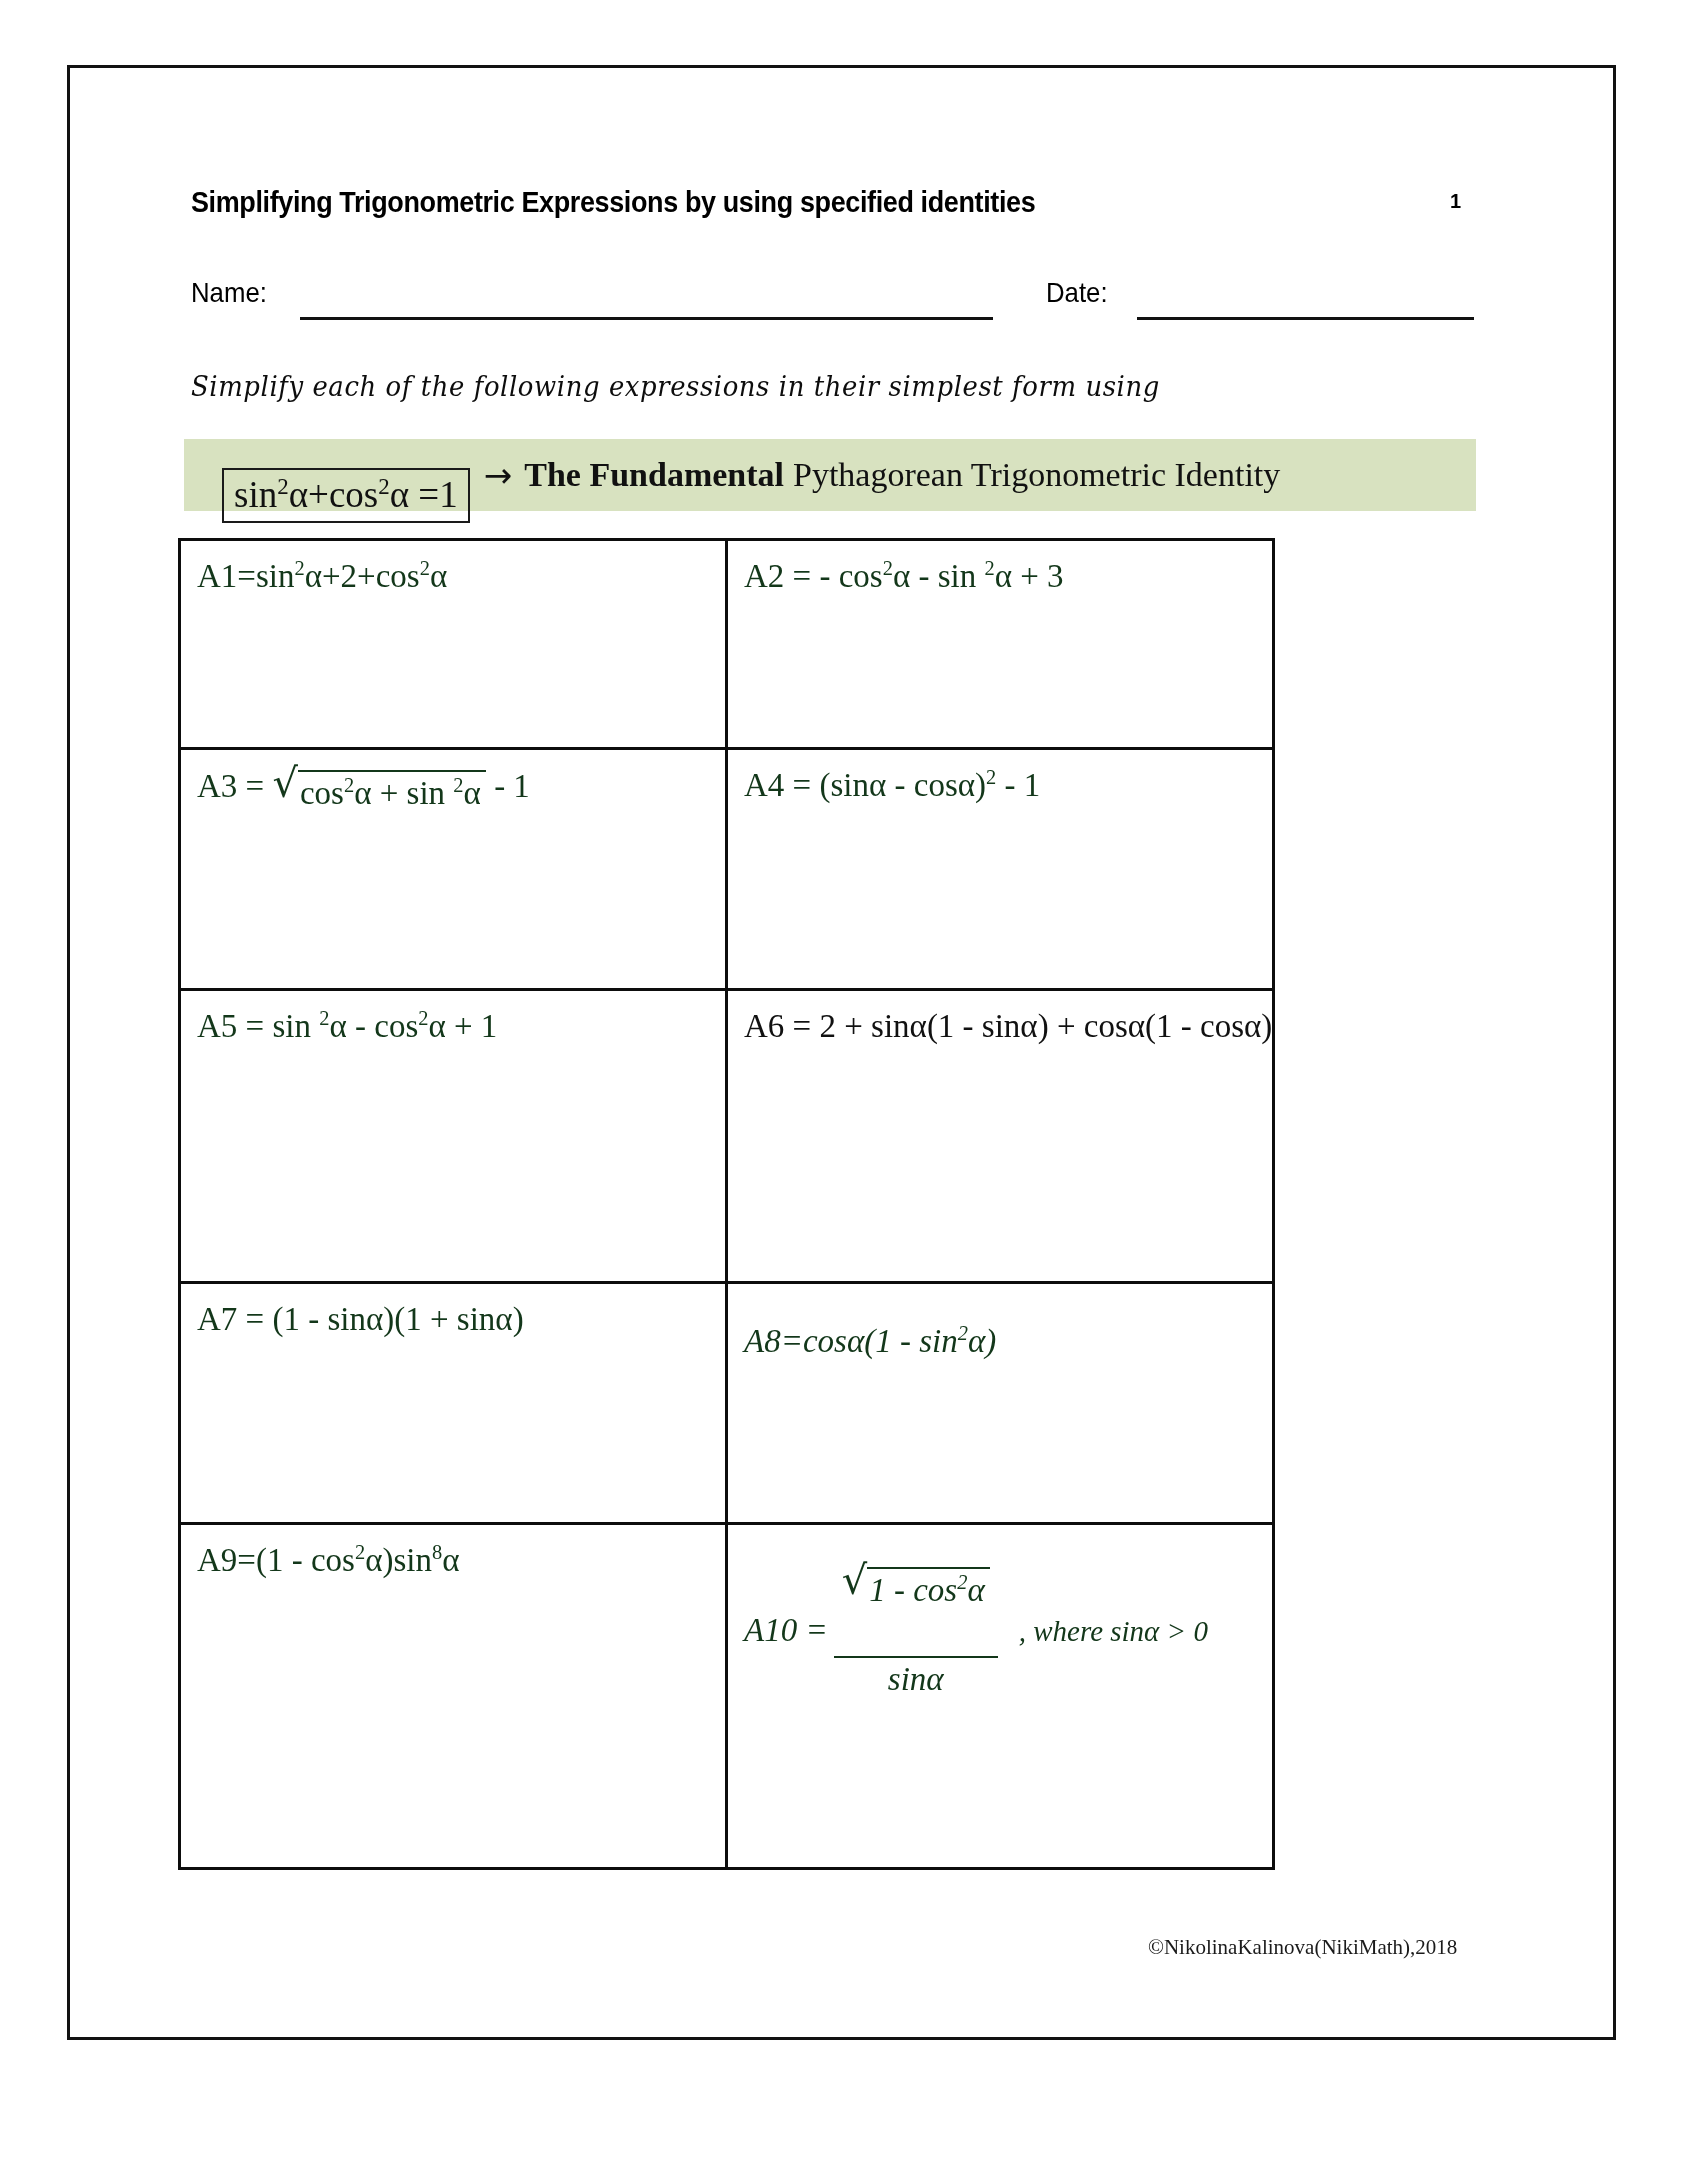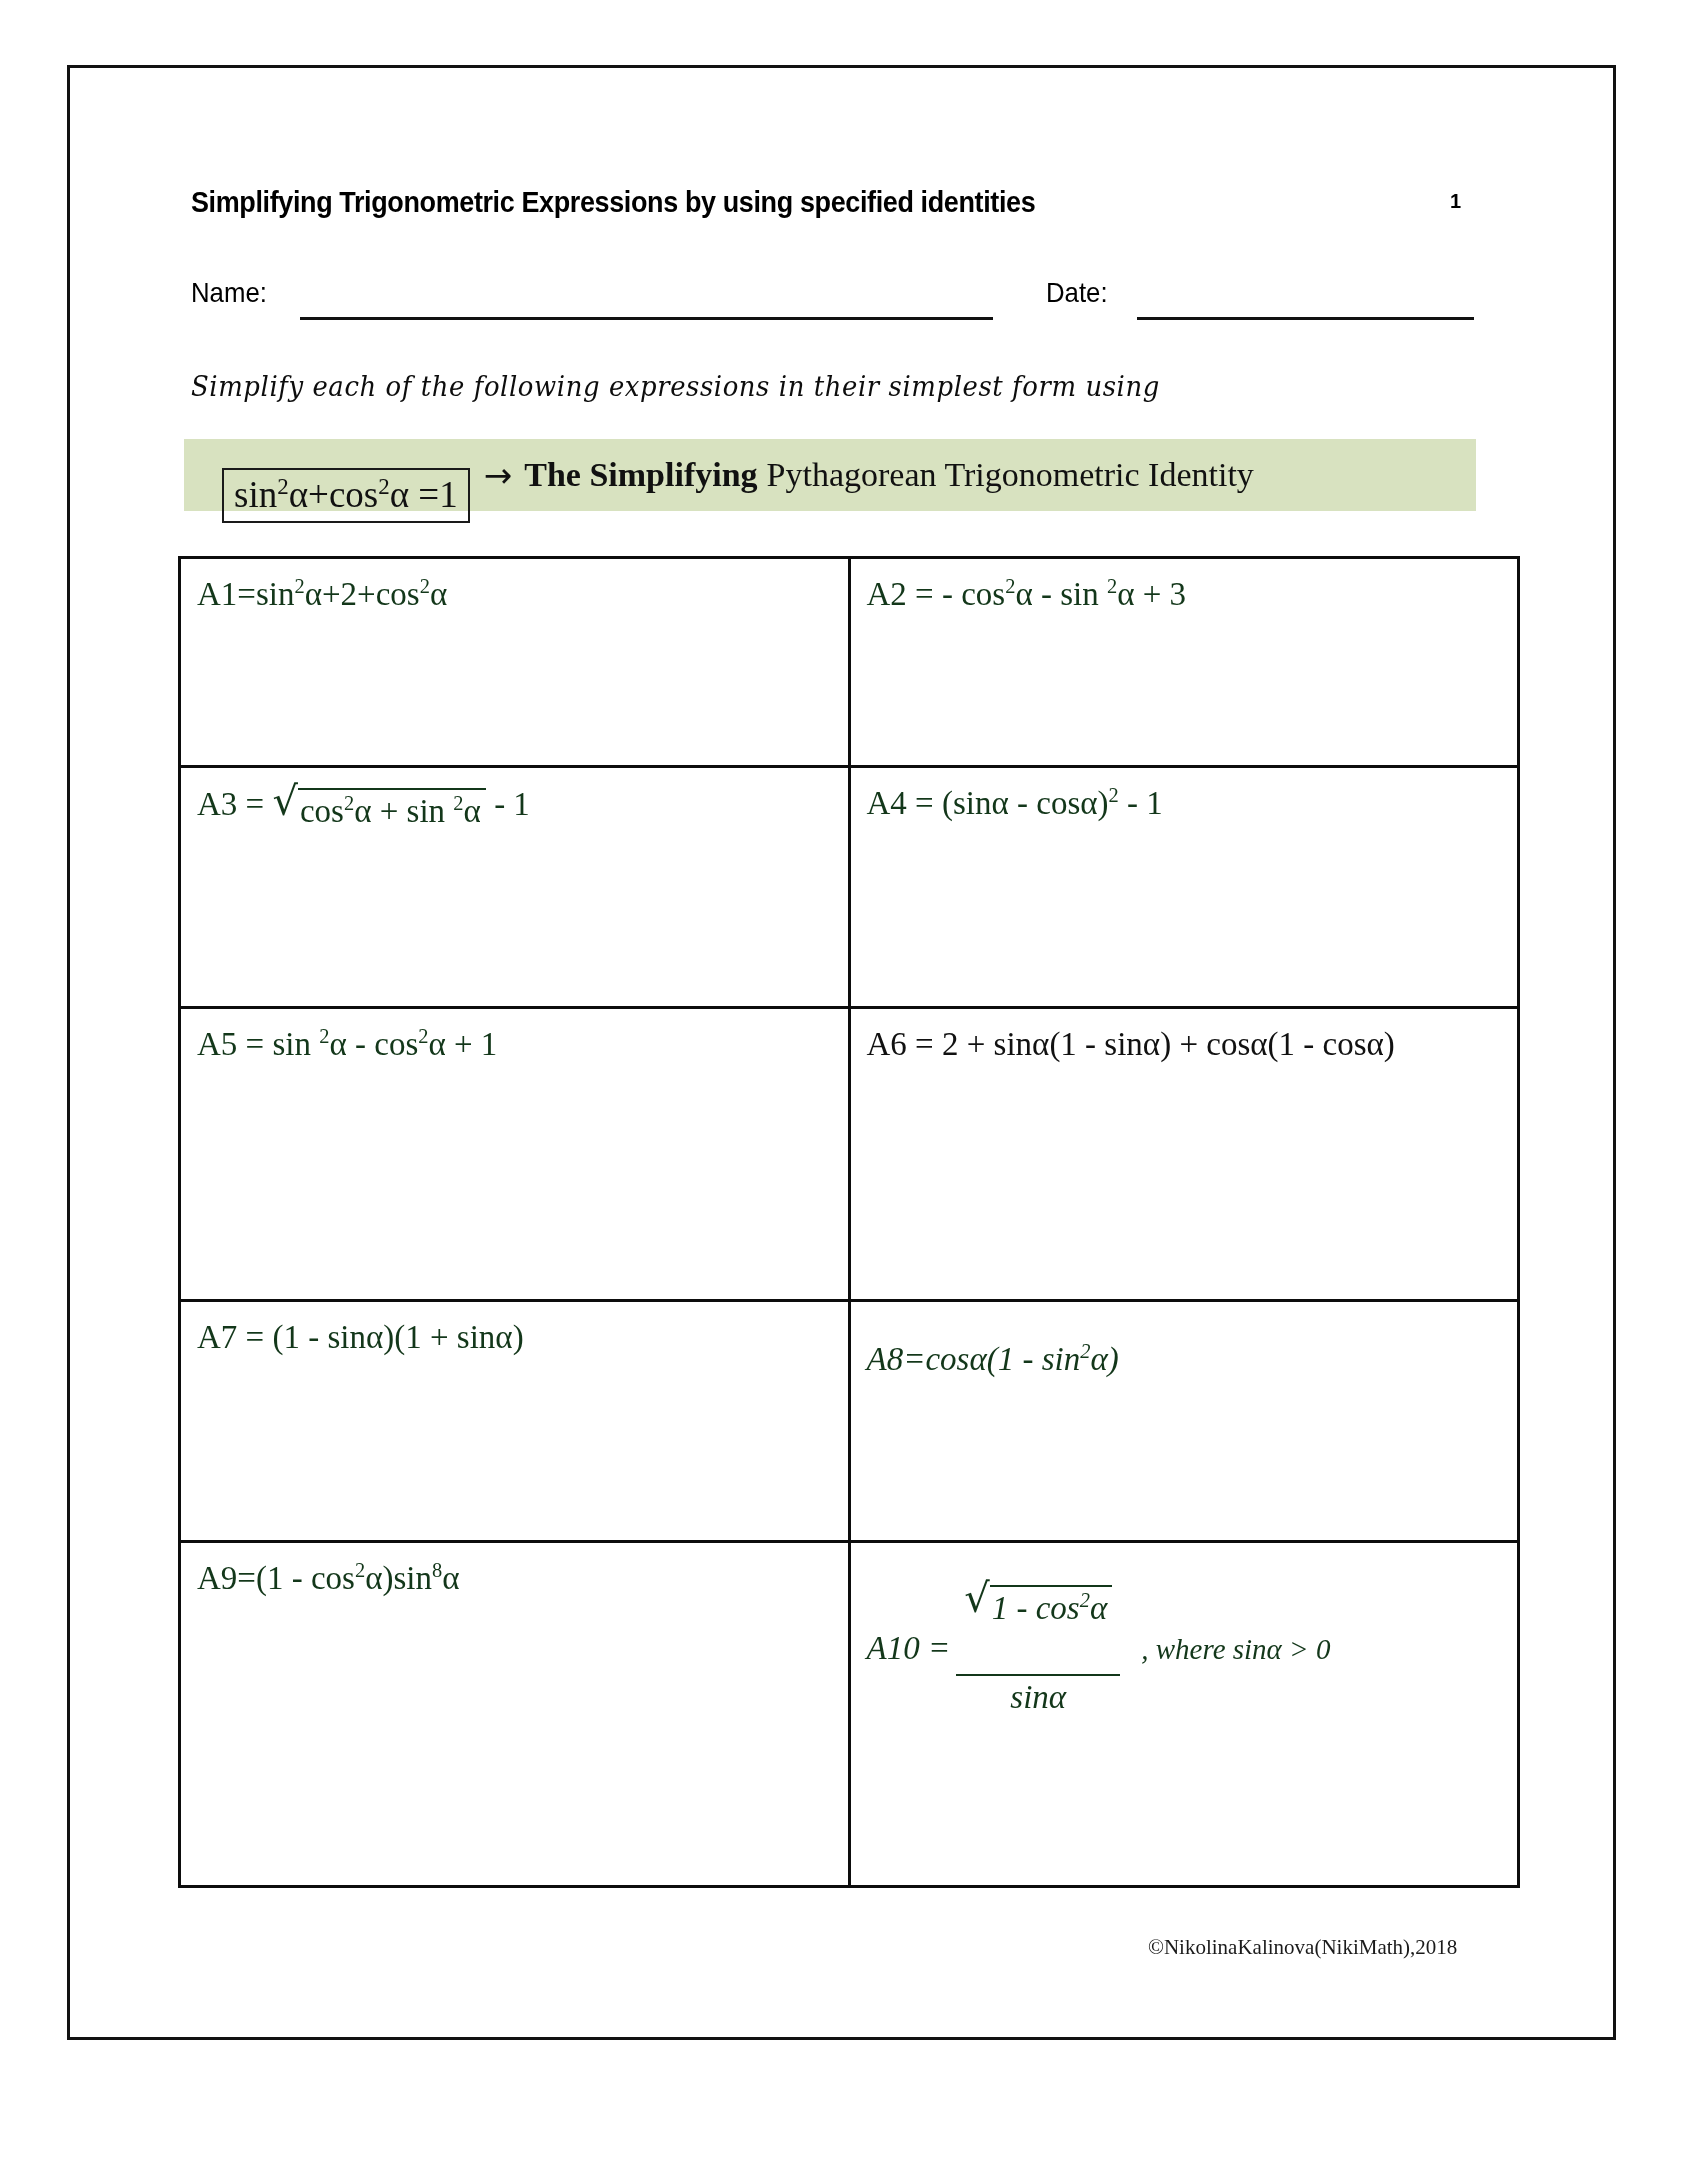--- a/index.html
+++ b/index.html
@@ -98,22 +98,22 @@
     white-space:nowrap;
   }
   .identity-rest{
     font-family:"Liberation Serif", serif;
     font-size:34px;color:#111;
     white-space:nowrap;margin-left:9px;
   }
   
   .problem-table{
     position:absolute;
-    left:178px;top:556px;
-    width:1342px;
+    left:178px;top:538px;
+    width:1097px;
     border-collapse:collapse;
     table-layout:fixed;
   }
   .problem-table td{
     border:3px solid #0d0d0d;
     vertical-align:top;
     padding:0;
   }
   .cell-inner{
     padding:16px 0 0 16px;
@@ -184,21 +184,21 @@
 <div class="date-label">Date:</div>
 <div class="date-rule"></div>
 
 <div class="instruction">Simplify each of the following expressions in their simplest form using</div>
 
 <div class="identity-band">
   <span class="identity-box">
     <span class="identity-formula"><span>sin</span><sup>2</sup><span>α</span><span>+cos</span><sup>2</sup><span>α</span><span> =1</span></span>
   </span>
   <span class="identity-arrow">→</span>
-  <span class="identity-bold">The Simplifying</span>
+  <span class="identity-bold">The Fundamental</span>
   <span class="identity-rest">Pythagorean Trigonometric Identity</span>
 </div>
 
 <table class="problem-table">
   <tbody>
       <tr>
     <td style="height:206px;width:50%;">
       <div class="cell-inner">
         <div class="expr"><span>A1</span><span>=</span><span>sin</span><sup>2</sup><span>α</span><span>+2+cos</span><sup>2</sup><span>α</span></div>
       </div>

